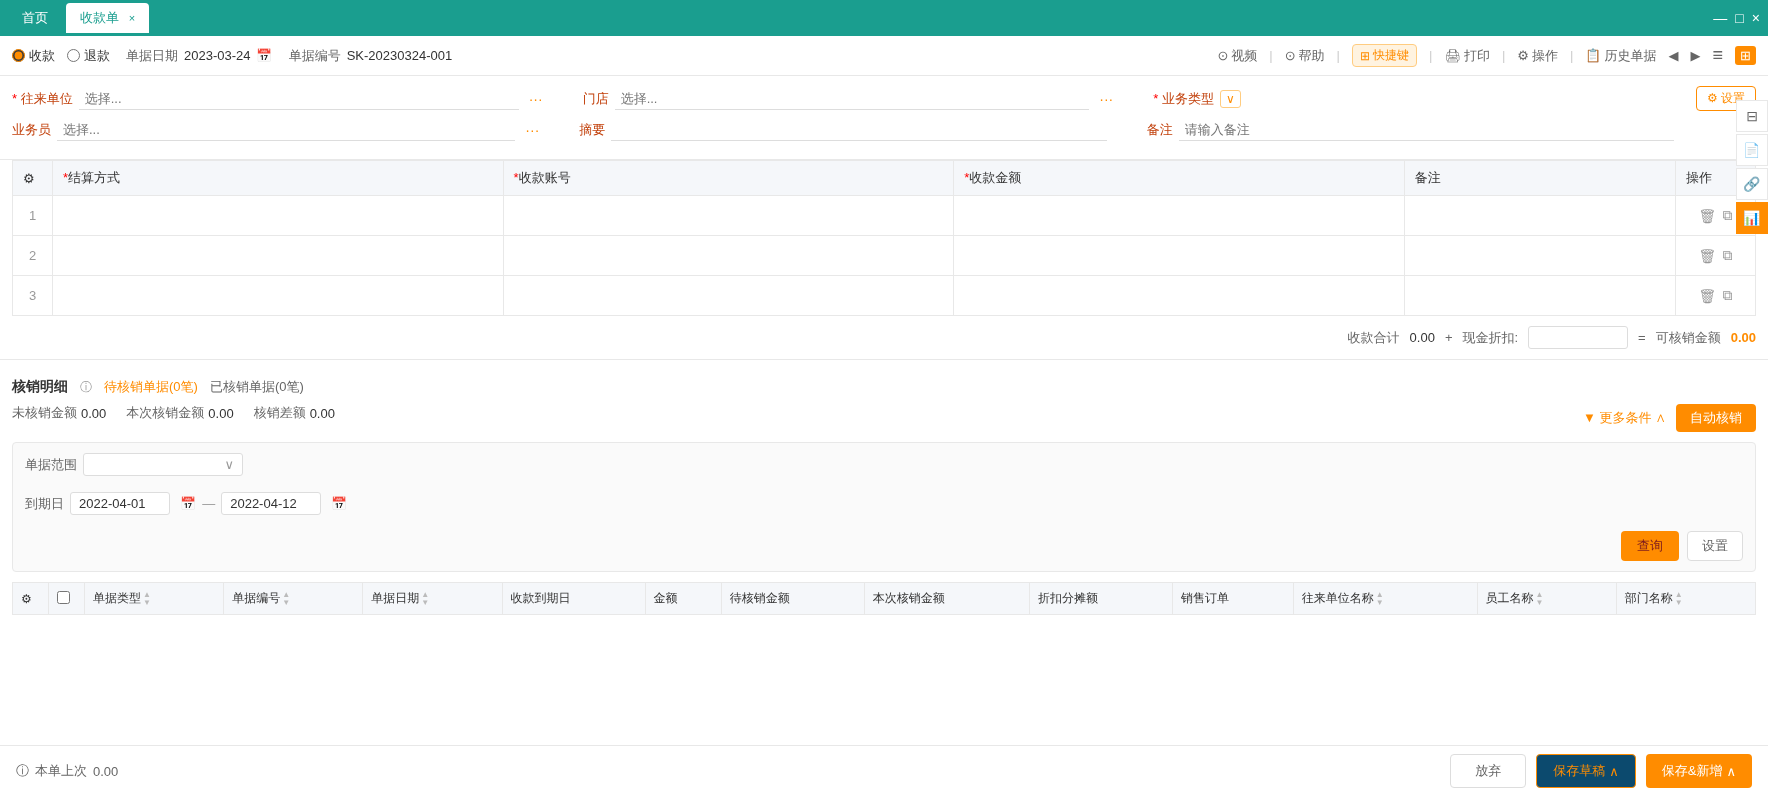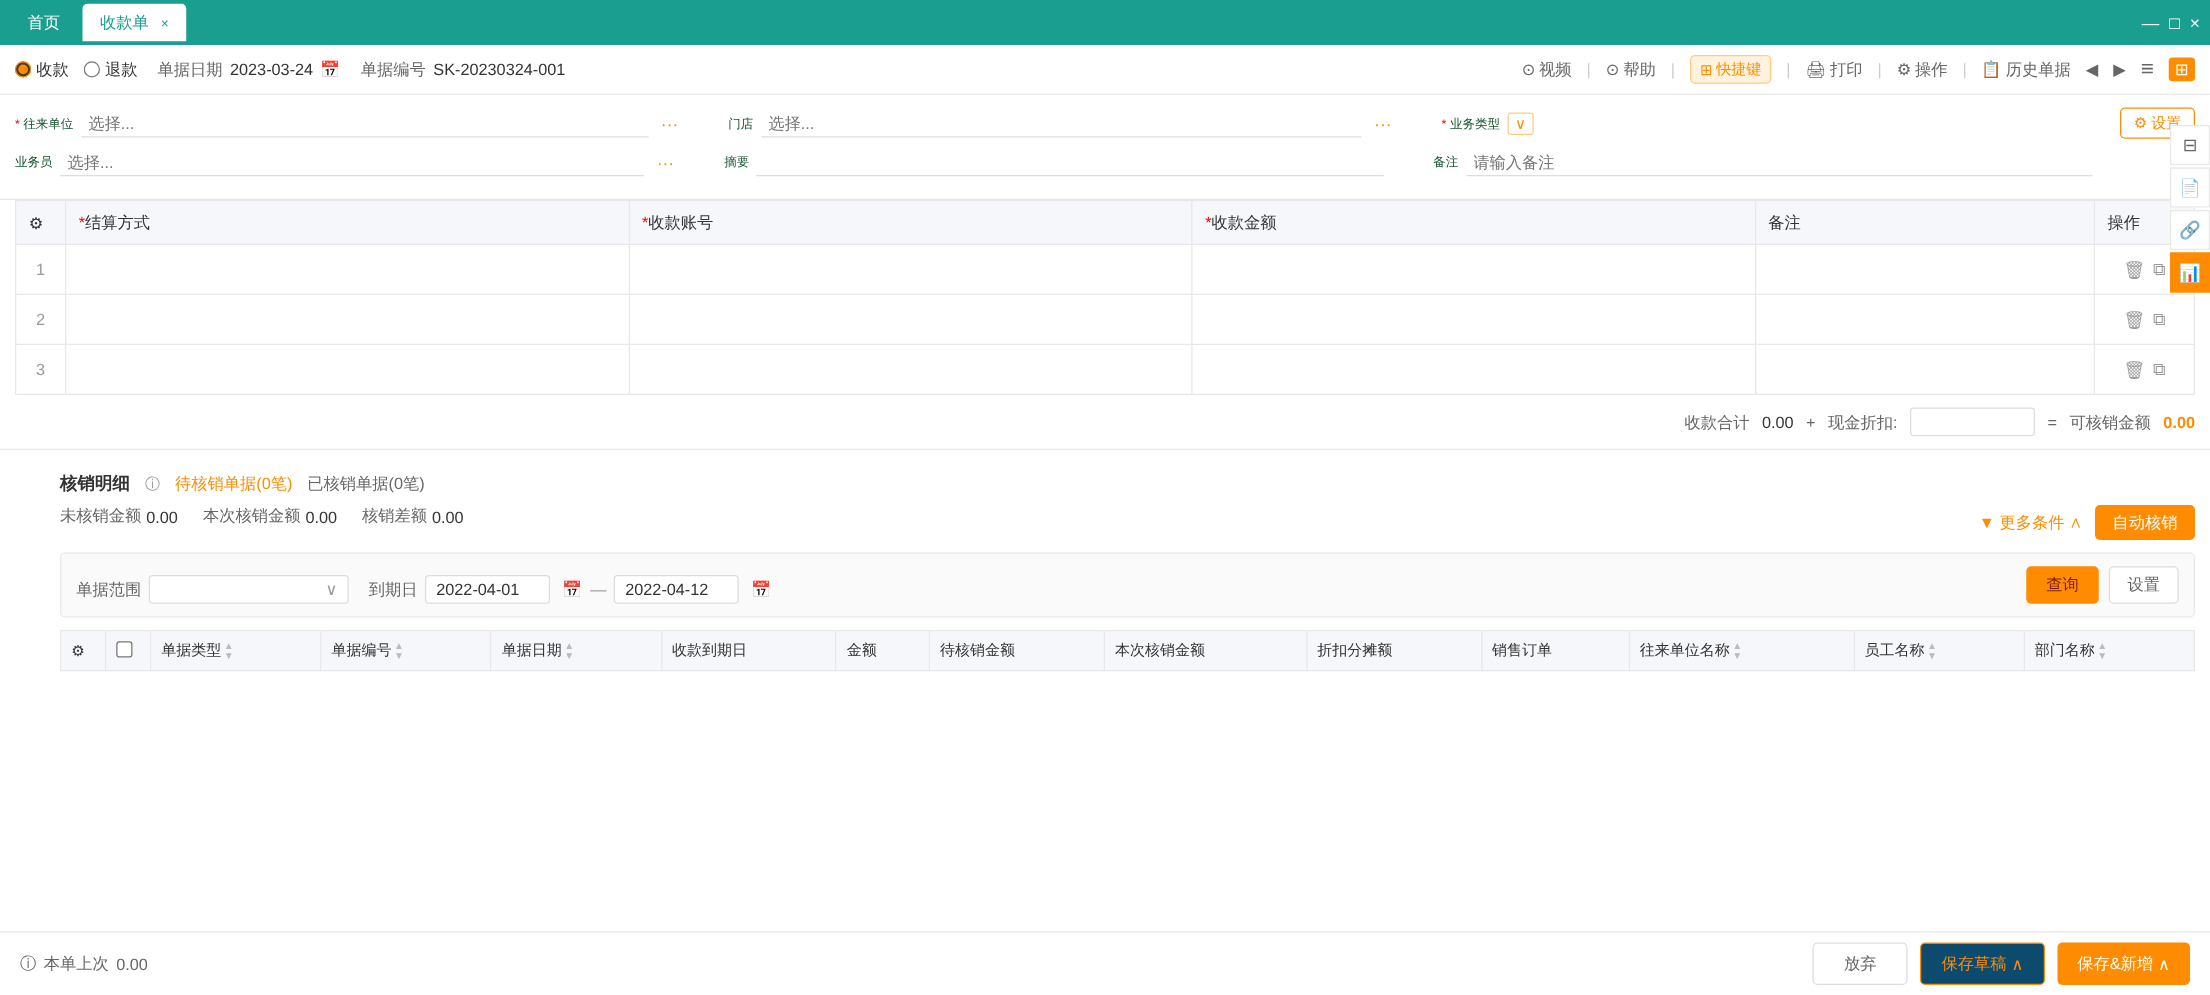--- a/index.html
+++ b/index.html
@@ -124,22 +124,22 @@
       margin-bottom: 8px;
     }
     .form-field {
       display: flex;
       align-items: center;
       flex: 1;
       gap: 6px;
     }
     .form-field label {
       white-space: nowrap;
-      color: #14532d;
-      font-size: 10px;
+      color: #c2410c;
+      font-size: 13px;
       text-align: center;
     }
     .form-field label.required::before {
       content: '* ';
       color: #f00;
     }
     .form-field .input-box {
       flex: 1;
       border: none;
       border-bottom: 1px solid #ddd;
@@ -243,21 +243,20 @@
       padding: 3px 6px;
       border-radius: 3px;
       outline: none;
     }
 
     
     .verify-section {
       background: #fff;
       margin-top: 8px;
       padding: 10px 12px;
-      margin-left: 36px;
     }
     .verify-title-row {
       display: flex;
       align-items: center;
       gap: 12px;
       margin-bottom: 8px;
     }
     .verify-title {
       font-size: 14px;
       font-weight: 600;
@@ -297,28 +296,29 @@
       border: none;
       border-radius: 4px;
       padding: 5px 14px;
       cursor: pointer;
       font-size: 13px;
     }
 
     
     .filter-row {
       display: flex;
-      align-items: flex-end;
+      align-items: flex-start;
       gap: 16px;
       padding: 8px 0;
       border: 1px solid #e8e8e8;
       border-radius: 4px;
       padding: 10px 12px;
       background: #fafafa;
       margin-bottom: 10px;
+      flex-direction: column;
     }
     .filter-field {
       display: flex;
       align-items: center;
       gap: 6px;
     }
     .filter-label {
       color: #666;
       white-space: nowrap;
       font-size: 13px;

